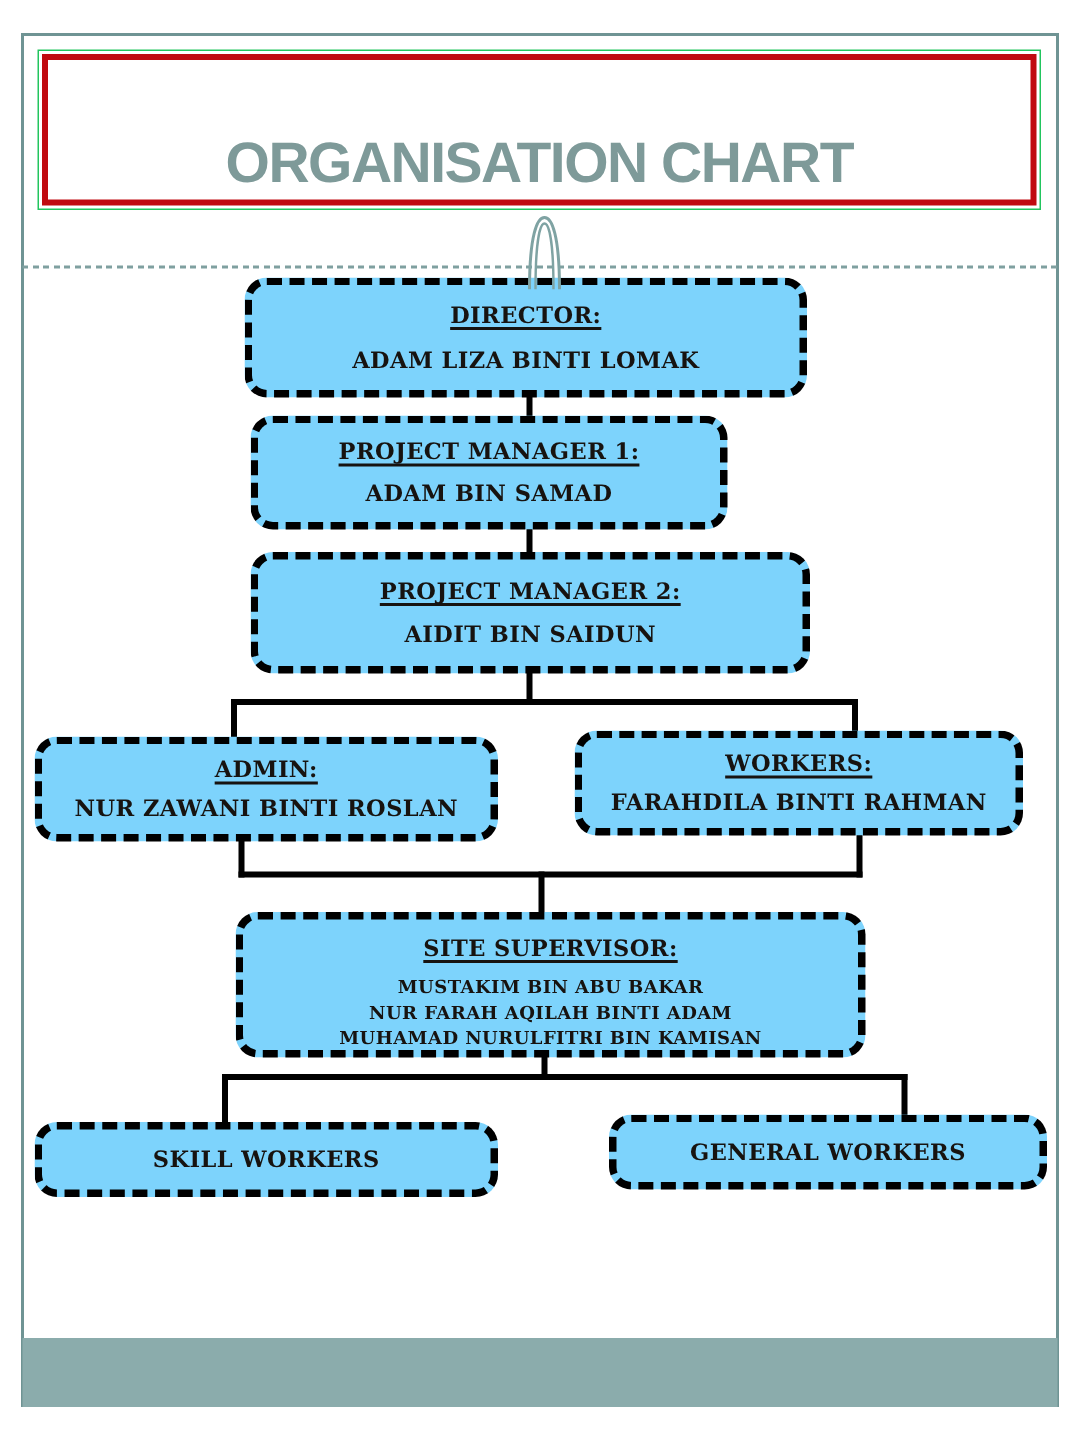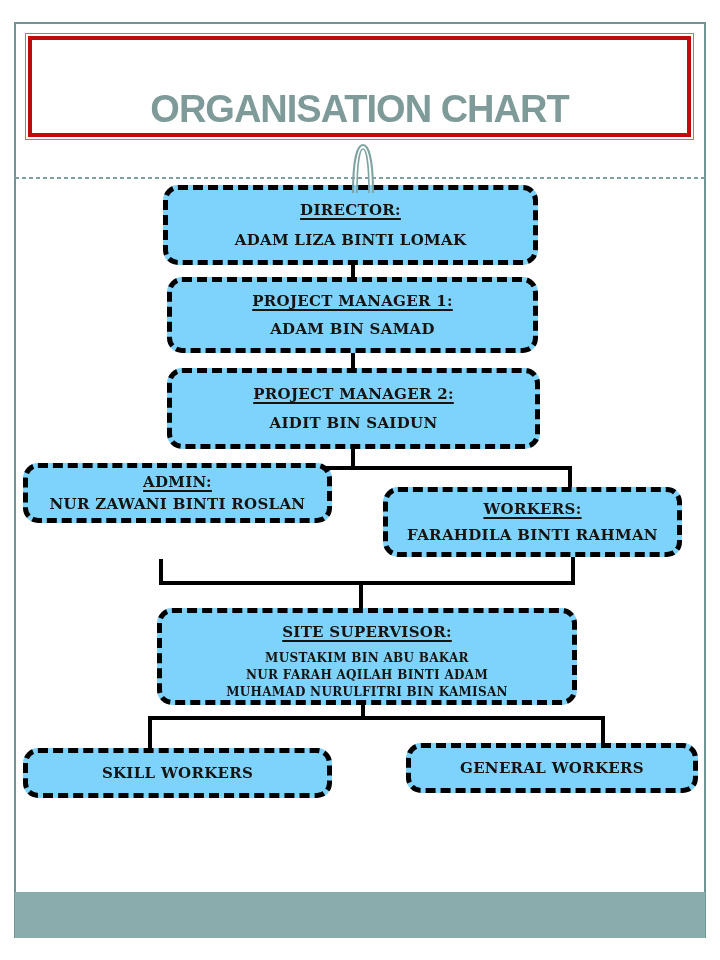--- a/index.html
+++ b/index.html
@@ -62,23 +62,23 @@
     text-align: center;
     font-family: "DejaVu Serif", "Liberation Serif", serif;
     font-weight: 700;
     color: #171310;
     font-size: 15px;
     letter-spacing: 0.3px;
     line-height: 1.2;
   }
   .node .heading { text-decoration: underline; text-underline-offset: 3px; text-decoration-thickness: 1.5px; }
   #node-director { left: 163px; top: 185px; width: 375px; height: 80px; }
-  #node-pm1      { left: 167px; top: 277px; width: 371px; height: 76px; }
+  #node-pm1      { left: 167px; top: 277px; width: 318px; height: 76px; }
   #node-pm2      { left: 167px; top: 368px; width: 373px; height: 81px; }
-  #node-admin    { left: 23px;  top: 463px; width: 309px; height: 60px; }
+  #node-admin    { left: 23px;  top: 491px; width: 309px; height: 70px; }
   #node-finance  { left: 383px; top: 487px; width: 299px; height: 70px; }
   #node-site     { left: 157px; top: 608px; width: 420px; height: 97px;
                    justify-content: flex-start; padding-top: 10px; }
   #node-site .names { margin-top: 9px; font-size: 12px; line-height: 1.4; }
   #node-skill    { left: 23px;  top: 748px; width: 309px; height: 50px; justify-content: center; }
   #node-general  { left: 406px; top: 743px; width: 292px; height: 50px; justify-content: center; }
   
   .line { position: absolute; background: #000000; z-index: 1; }
   #l-v1  { left: 351px; top: 261px; width: 4px; height: 18px; }
   #l-v2  { left: 351px; top: 349px; width: 4px; height: 21px; }

